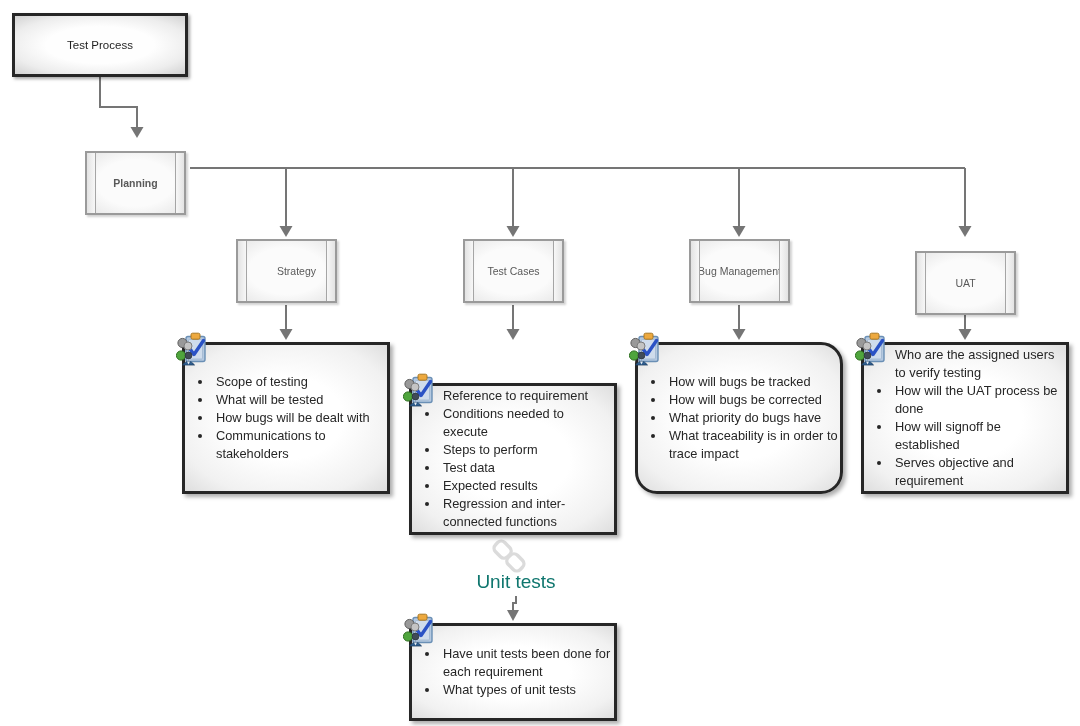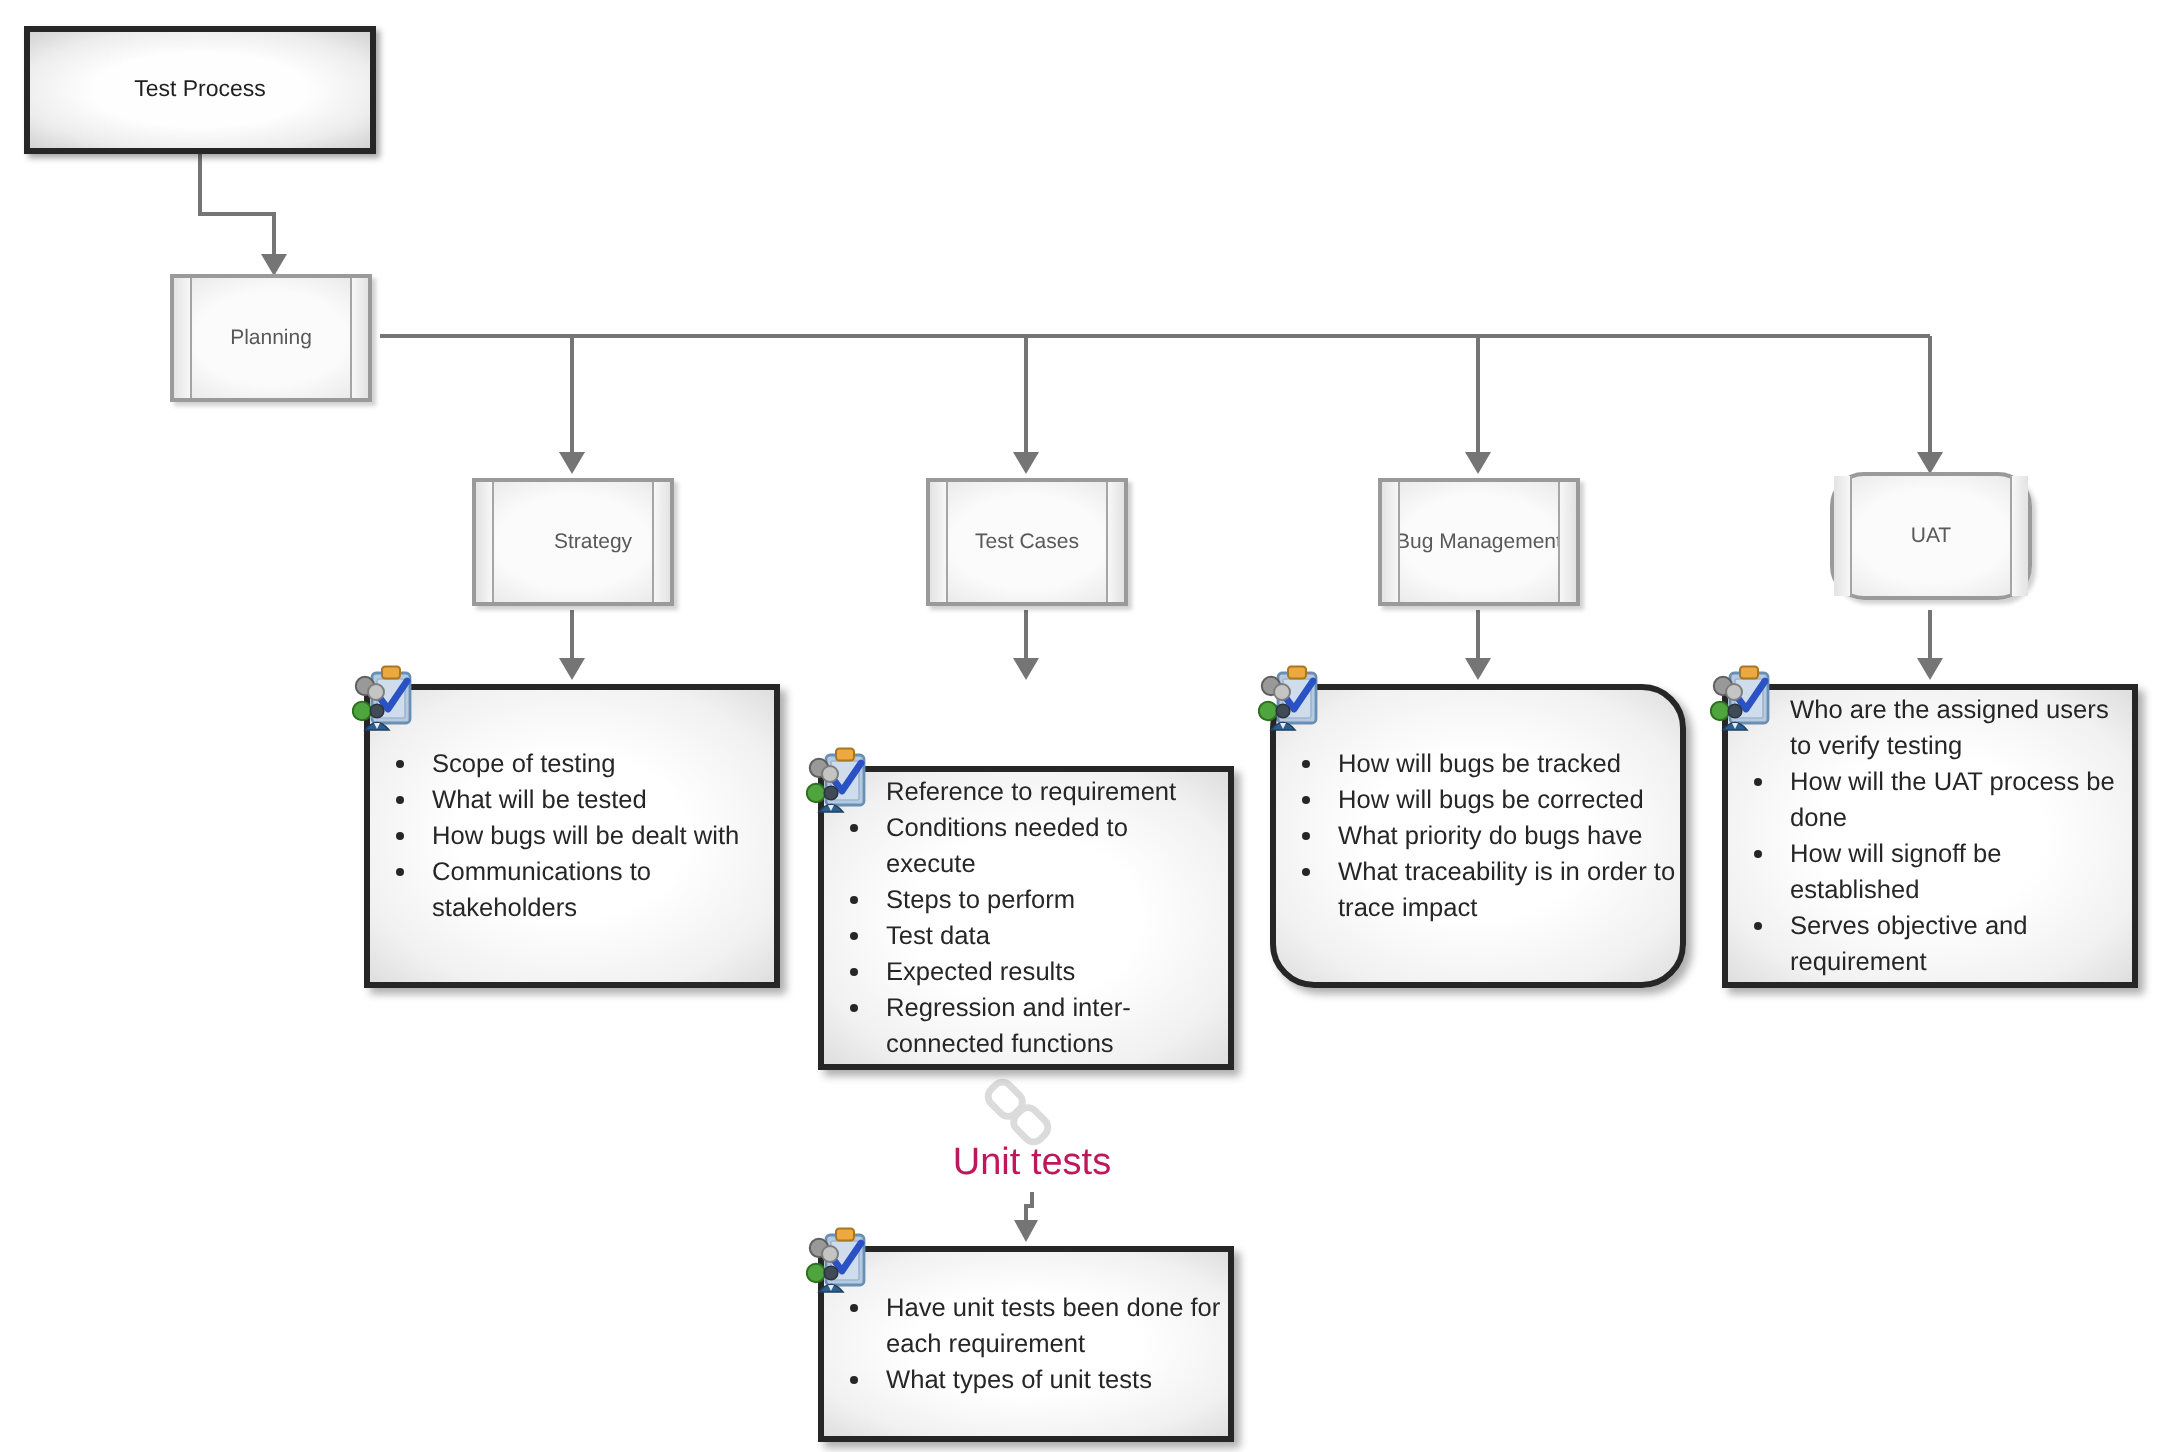--- a/index.html
+++ b/index.html
@@ -43,21 +43,21 @@
   }
   .lbox ul{
     margin:0;padding:2px 2px 2px 28px;
     font-size:12.8px;line-height:18px;color:#262626;
   }
   .lbox li{padding-left:3px;}
   .badge{position:absolute;left:-9px;top:-13px;width:34px;height:36px;}
 
   .linklabel{
     position:absolute;left:416px;top:571px;width:200px;text-align:center;
-    font-size:19px;color:#be185d;
+    font-size:19px;color:#0f766e;
   }
 </style>
 </head>
 <body>
 
 <div id="canvas">
 
   <svg class="overlay">
     <g stroke="#757575" stroke-width="2" fill="none">
       <path d="M100,77 V107 H137 V128"></path>
@@ -89,37 +89,37 @@
     <g transform="translate(509,556) rotate(-45)" fill="none" stroke="#dbdbdb" stroke-width="3.4">
       <rect x="-6.5" y="-17.5" width="13" height="17" rx="5"></rect>
       <rect x="-6.5" y="0.5" width="13" height="17" rx="5"></rect>
     </g>
   </svg>
 
   <div class="rootbox">
     <span>Test Process</span>
   </div>
 
-  <div class="pbox" style="left:85px;top:137px;">
+  <div class="pbox" style="left:85px;top:151px;font-weight:bold;">
     <span>Planning</span>
   </div>
 
   <div class="pbox" style="left:236px;top:239px;padding-left:20px;">
     <span>Strategy</span>
   </div>
 
   <div class="pbox" style="left:463px;top:239px;">
     <span>Test Cases</span>
   </div>
 
   <div class="pbox" style="left:689px;top:239px;">
     <span>Bug Management</span>
   </div>
 
-  <div class="pbox" style="left:915px;top:236px;border-radius:17px;">
+  <div class="pbox" style="left:915px;top:251px;">
     <span>UAT</span>
   </div>
 
   <div class="lbox" style="left:182px;top:342px;height:152px;">
     <span class="badge">
       <svg viewBox="0 0 34 36" width="34" height="36">
         <rect x="10" y="4.5" width="19" height="25" rx="2" fill="#b5c9e0" stroke="#6a8fb5" stroke-width="1.4"></rect>
         <rect x="12.5" y="7.5" width="14" height="19.5" rx="1" fill="#cfdcec" stroke="#9fb6cf" stroke-width="0.8"></rect>
         <rect x="15" y="1.2" width="9" height="6" rx="1.6" fill="#eda93f" stroke="#a97722" stroke-width="1"></rect>
         <path d="M14,17 L18,22.5 L27.5,8.5" fill="none" stroke="#2a52c5" stroke-width="3.4" stroke-linecap="round" stroke-linejoin="round"></path>

